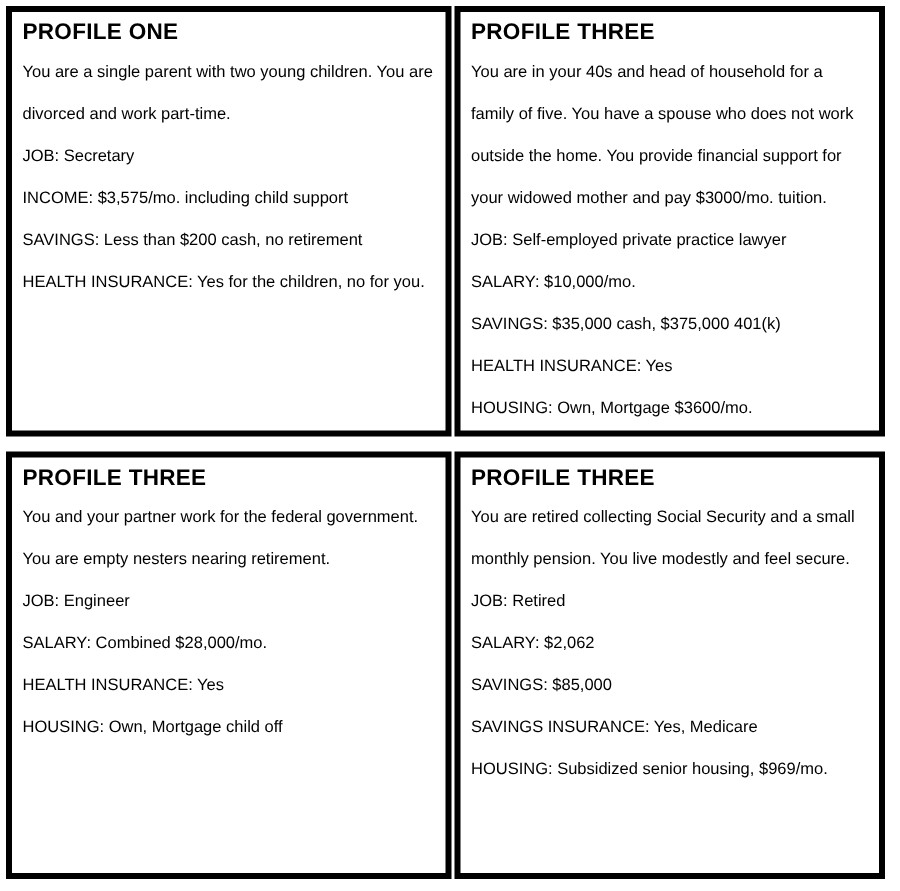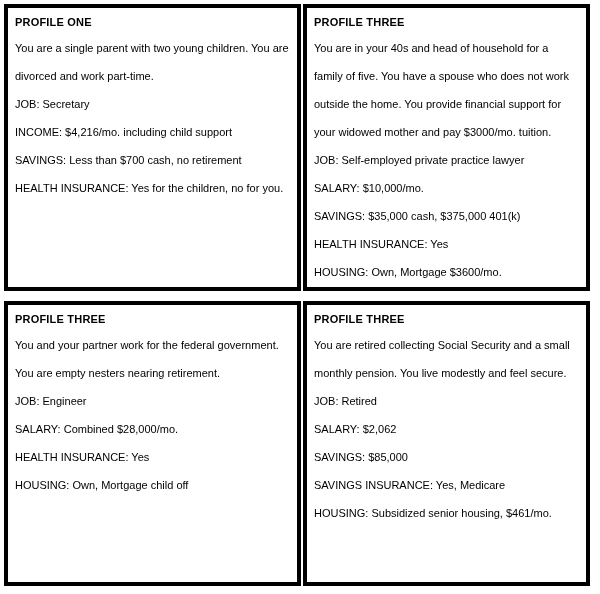--- a/index.html
+++ b/index.html
@@ -23,21 +23,21 @@
     box-sizing: border-box;
   }
   .card {
     box-sizing: border-box;
     border: 4px solid #000000;
     background: #ffffff;
     padding: 5px 6px 0 7px;
     overflow: hidden;
   }
   .card-title {
-    font-size: 11px;
+    font-size: 15px;
     font-weight: bold;
     line-height: 18px;
     margin: 0 0 3px 0;
     letter-spacing: 0.2px;
   }
   .card-desc, .card-line {
     font-size: 11px;
     font-weight: normal;
     line-height: 28px;
     margin: 0;
@@ -45,22 +45,22 @@
 </style>
 </head>
 <body>
 
 <div class="grid">
 
   <section class="card">
     <h2 class="card-title">PROFILE ONE</h2>
     <p class="card-desc">You are a single parent with two young children. You are divorced and work part-time.</p>
     <p class="card-line">JOB: Secretary</p>
-    <p class="card-line">INCOME: $4,216/mo. including child support</p>
-    <p class="card-line">SAVINGS: Less than $700 cash, no retirement</p>
+    <p class="card-line">INCOME: $3,575/mo. including child support</p>
+    <p class="card-line">SAVINGS: Less than $200 cash, no retirement</p>
     <p class="card-line">HEALTH INSURANCE: Yes for the children, no for you.</p>
   </section>
 
   <section class="card">
     <h2 class="card-title">PROFILE THREE</h2>
     <p class="card-desc">You are in your 40s and head of household for a family of five. You have a spouse who does not work outside the home. You provide financial support for your widowed mother and pay $3000/mo. tuition.</p>
     <p class="card-line">JOB: Self-employed private practice lawyer</p>
     <p class="card-line">SALARY: $10,000/mo.</p>
     <p class="card-line">SAVINGS: $35,000 cash, $375,000 401(k)</p>
     <p class="card-line">HEALTH INSURANCE: Yes</p>
@@ -76,16 +76,16 @@
     <p class="card-line">HOUSING: Own, Mortgage child off</p>
   </section>
 
   <section class="card">
     <h2 class="card-title">PROFILE THREE</h2>
     <p class="card-desc">You are retired collecting Social Security and a small monthly pension. You live modestly and feel secure.</p>
     <p class="card-line">JOB: Retired</p>
     <p class="card-line">SALARY: $2,062</p>
     <p class="card-line">SAVINGS: $85,000</p>
     <p class="card-line">SAVINGS INSURANCE: Yes, Medicare</p>
-    <p class="card-line">HOUSING: Subsidized senior housing, $461/mo.</p>
+    <p class="card-line">HOUSING: Subsidized senior housing, $969/mo.</p>
   </section>
 
 </div>
 
 </body></html>

